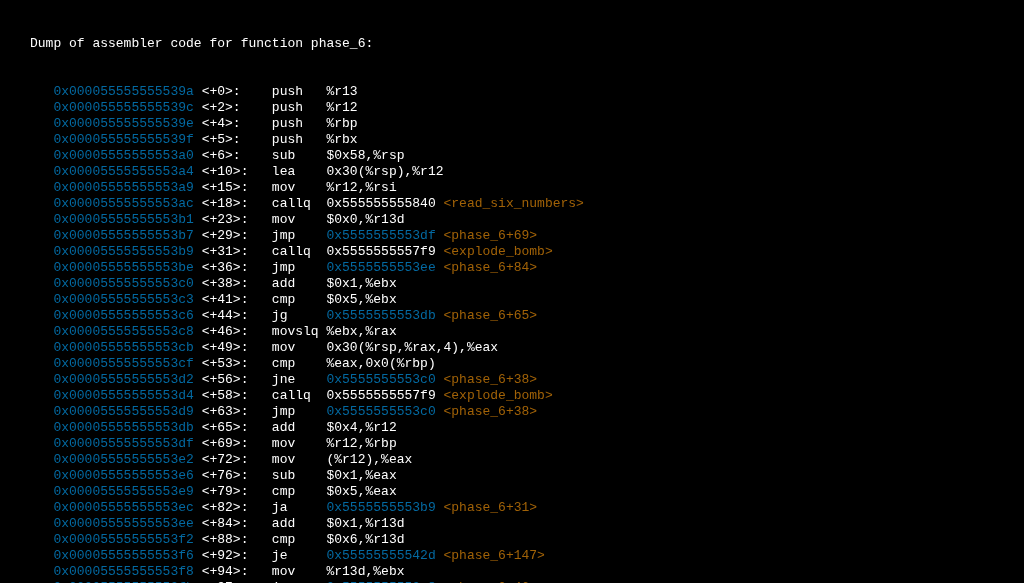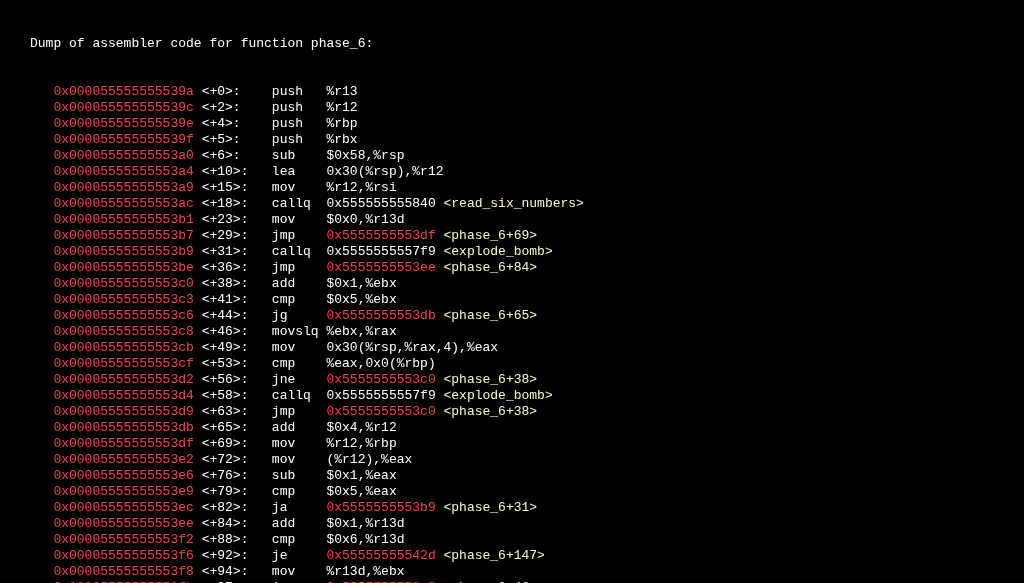--- a/index.html
+++ b/index.html
@@ -13,22 +13,22 @@
     width: 1024px;
     height: 583px;
     overflow: hidden;
   }
   .terminal {
     padding: 4px 6px;
     white-space: pre;
   }
   .line { white-space: pre; margin-left: 24px; }
   .white { color: #ffffff; }
-  .blue  { color: #ef4444; }
-  .yellow{ color: #fef9c3; text-align: center; }
+  .blue  { color: #0369a1; }
+  .yellow{ color: #a16207; text-align: center; }
   span { white-space: pre; }
 </style>
 </head>
 <body>
 
 <div class="terminal">
   <div class="line white">Dump of assembler code for function phase_6:</div>
   <div id="asm-body"><div class="line"><span class="white">   </span><span class="blue">0x000055555555539a</span><span class="white"> &lt;+0&gt;:    </span><span class="white">push   </span><span class="white">%r13</span></div><div class="line"><span class="white">   </span><span class="blue">0x000055555555539c</span><span class="white"> &lt;+2&gt;:    </span><span class="white">push   </span><span class="white">%r12</span></div><div class="line"><span class="white">   </span><span class="blue">0x000055555555539e</span><span class="white"> &lt;+4&gt;:    </span><span class="white">push   </span><span class="white">%rbp</span></div><div class="line"><span class="white">   </span><span class="blue">0x000055555555539f</span><span class="white"> &lt;+5&gt;:    </span><span class="white">push   </span><span class="white">%rbx</span></div><div class="line"><span class="white">   </span><span class="blue">0x00005555555553a0</span><span class="white"> &lt;+6&gt;:    </span><span class="white">sub    </span><span class="white">$0x58,%rsp</span></div><div class="line"><span class="white">   </span><span class="blue">0x00005555555553a4</span><span class="white"> &lt;+10&gt;:   </span><span class="white">lea    </span><span class="white">0x30(%rsp),%r12</span></div><div class="line"><span class="white">   </span><span class="blue">0x00005555555553a9</span><span class="white"> &lt;+15&gt;:   </span><span class="white">mov    </span><span class="white">%r12,%rsi</span></div><div class="line"><span class="white">   </span><span class="blue">0x00005555555553ac</span><span class="white"> &lt;+18&gt;:   </span><span class="white">callq  </span><span class="white">0x555555555840</span><span class="white"> </span><span class="yellow">&lt;read_six_numbers&gt;</span></div><div class="line"><span class="white">   </span><span class="blue">0x00005555555553b1</span><span class="white"> &lt;+23&gt;:   </span><span class="white">mov    </span><span class="white">$0x0,%r13d</span></div><div class="line"><span class="white">   </span><span class="blue">0x00005555555553b7</span><span class="white"> &lt;+29&gt;:   </span><span class="white">jmp    </span><span class="blue">0x5555555553df</span><span class="white"> </span><span class="yellow">&lt;phase_6+69&gt;</span></div><div class="line"><span class="white">   </span><span class="blue">0x00005555555553b9</span><span class="white"> &lt;+31&gt;:   </span><span class="white">callq  </span><span class="white">0x5555555557f9</span><span class="white"> </span><span class="yellow">&lt;explode_bomb&gt;</span></div><div class="line"><span class="white">   </span><span class="blue">0x00005555555553be</span><span class="white"> &lt;+36&gt;:   </span><span class="white">jmp    </span><span class="blue">0x5555555553ee</span><span class="white"> </span><span class="yellow">&lt;phase_6+84&gt;</span></div><div class="line"><span class="white">   </span><span class="blue">0x00005555555553c0</span><span class="white"> &lt;+38&gt;:   </span><span class="white">add    </span><span class="white">$0x1,%ebx</span></div><div class="line"><span class="white">   </span><span class="blue">0x00005555555553c3</span><span class="white"> &lt;+41&gt;:   </span><span class="white">cmp    </span><span class="white">$0x5,%ebx</span></div><div class="line"><span class="white">   </span><span class="blue">0x00005555555553c6</span><span class="white"> &lt;+44&gt;:   </span><span class="white">jg     </span><span class="blue">0x5555555553db</span><span class="white"> </span><span class="yellow">&lt;phase_6+65&gt;</span></div><div class="line"><span class="white">   </span><span class="blue">0x00005555555553c8</span><span class="white"> &lt;+46&gt;:   </span><span class="white">movslq </span><span class="white">%ebx,%rax</span></div><div class="line"><span class="white">   </span><span class="blue">0x00005555555553cb</span><span class="white"> &lt;+49&gt;:   </span><span class="white">mov    </span><span class="white">0x30(%rsp,%rax,4),%eax</span></div><div class="line"><span class="white">   </span><span class="blue">0x00005555555553cf</span><span class="white"> &lt;+53&gt;:   </span><span class="white">cmp    </span><span class="white">%eax,0x0(%rbp)</span></div><div class="line"><span class="white">   </span><span class="blue">0x00005555555553d2</span><span class="white"> &lt;+56&gt;:   </span><span class="white">jne    </span><span class="blue">0x5555555553c0</span><span class="white"> </span><span class="yellow">&lt;phase_6+38&gt;</span></div><div class="line"><span class="white">   </span><span class="blue">0x00005555555553d4</span><span class="white"> &lt;+58&gt;:   </span><span class="white">callq  </span><span class="white">0x5555555557f9</span><span class="white"> </span><span class="yellow">&lt;explode_bomb&gt;</span></div><div class="line"><span class="white">   </span><span class="blue">0x00005555555553d9</span><span class="white"> &lt;+63&gt;:   </span><span class="white">jmp    </span><span class="blue">0x5555555553c0</span><span class="white"> </span><span class="yellow">&lt;phase_6+38&gt;</span></div><div class="line"><span class="white">   </span><span class="blue">0x00005555555553db</span><span class="white"> &lt;+65&gt;:   </span><span class="white">add    </span><span class="white">$0x4,%r12</span></div><div class="line"><span class="white">   </span><span class="blue">0x00005555555553df</span><span class="white"> &lt;+69&gt;:   </span><span class="white">mov    </span><span class="white">%r12,%rbp</span></div><div class="line"><span class="white">   </span><span class="blue">0x00005555555553e2</span><span class="white"> &lt;+72&gt;:   </span><span class="white">mov    </span><span class="white">(%r12),%eax</span></div><div class="line"><span class="white">   </span><span class="blue">0x00005555555553e6</span><span class="white"> &lt;+76&gt;:   </span><span class="white">sub    </span><span class="white">$0x1,%eax</span></div><div class="line"><span class="white">   </span><span class="blue">0x00005555555553e9</span><span class="white"> &lt;+79&gt;:   </span><span class="white">cmp    </span><span class="white">$0x5,%eax</span></div><div class="line"><span class="white">   </span><span class="blue">0x00005555555553ec</span><span class="white"> &lt;+82&gt;:   </span><span class="white">ja     </span><span class="blue">0x5555555553b9</span><span class="white"> </span><span class="yellow">&lt;phase_6+31&gt;</span></div><div class="line"><span class="white">   </span><span class="blue">0x00005555555553ee</span><span class="white"> &lt;+84&gt;:   </span><span class="white">add    </span><span class="white">$0x1,%r13d</span></div><div class="line"><span class="white">   </span><span class="blue">0x00005555555553f2</span><span class="white"> &lt;+88&gt;:   </span><span class="white">cmp    </span><span class="white">$0x6,%r13d</span></div><div class="line"><span class="white">   </span><span class="blue">0x00005555555553f6</span><span class="white"> &lt;+92&gt;:   </span><span class="white">je     </span><span class="blue">0x55555555542d</span><span class="white"> </span><span class="yellow">&lt;phase_6+147&gt;</span></div><div class="line"><span class="white">   </span><span class="blue">0x00005555555553f8</span><span class="white"> &lt;+94&gt;:   </span><span class="white">mov    </span><span class="white">%r13d,%ebx</span></div><div class="line"><span class="white">   </span><span class="blue">0x00005555555553fb</span><span class="white"> &lt;+97&gt;:   </span><span class="white">jmp    </span><span class="blue">0x5555555553c8</span><span class="white"> </span><span class="yellow">&lt;phase_6+46&gt;</span></div></div>
   
 </div>

